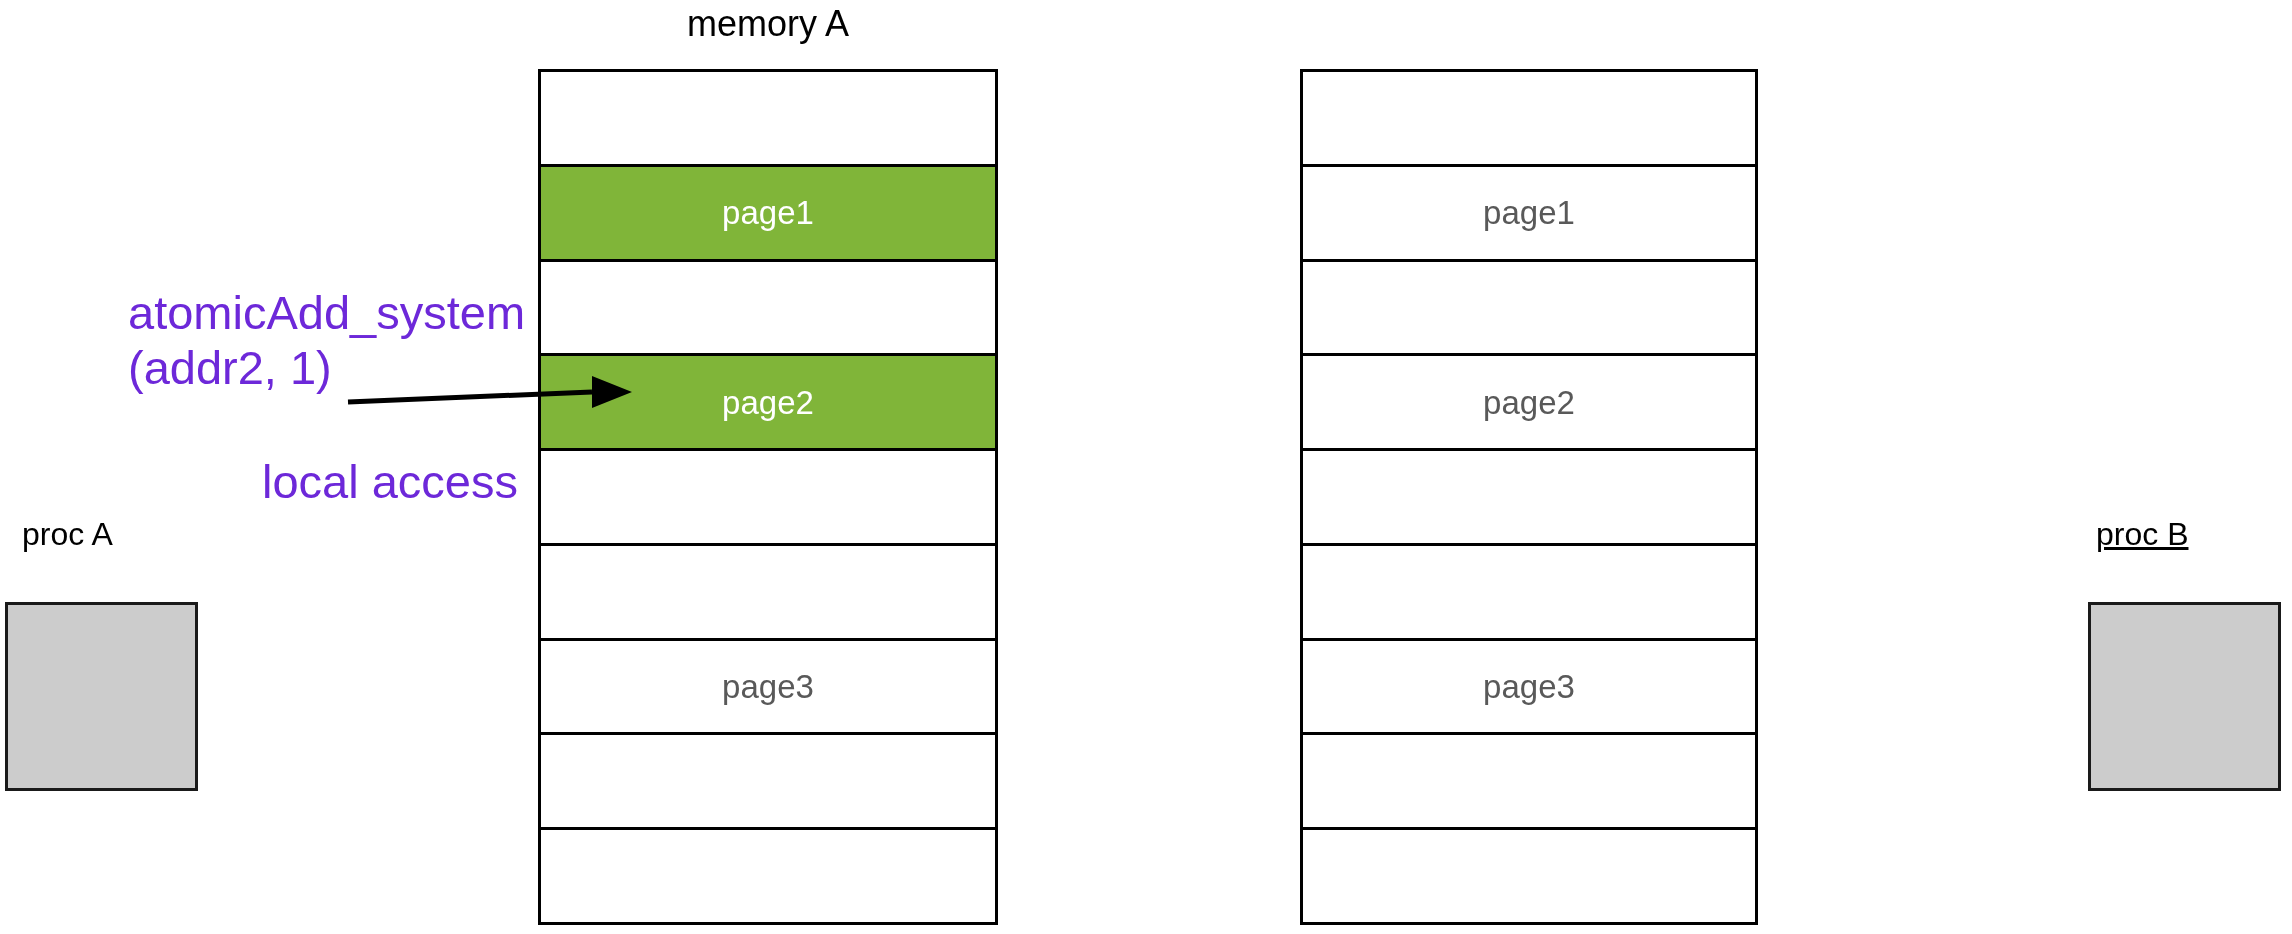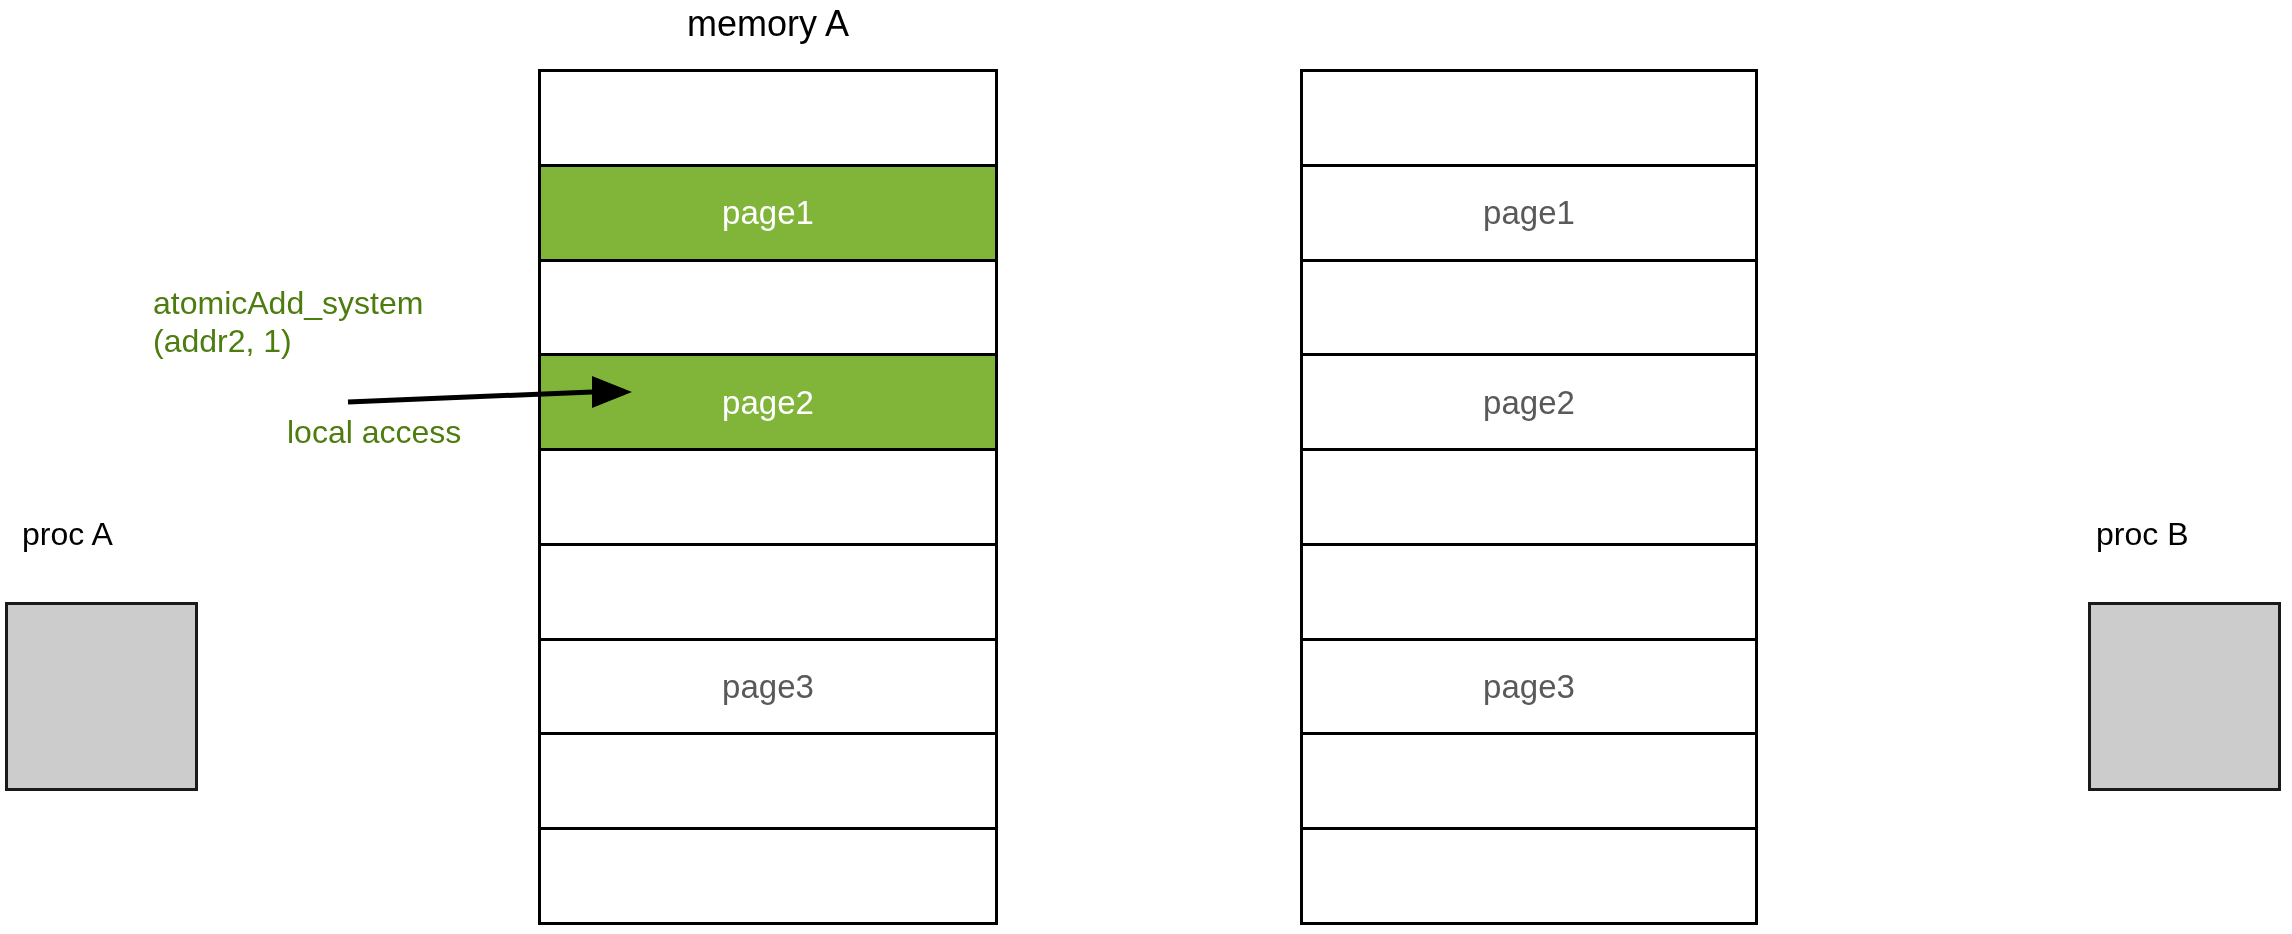--- a/index.html
+++ b/index.html
@@ -66,42 +66,41 @@
 
   
   .proc-label {
     position: absolute;
     font-size: 32px;
     color: #000000;
     white-space: nowrap;
     line-height: 1;
   }
   #proc-a-label { left: 22px; top: 518px; }
-  #proc-b-label { left: 2096px; top: 518px; }
+  #proc-b-label { left: 2096px; top: 518px; text-decoration: underline; }
 
   .proc-box {
     position: absolute;
     box-sizing: border-box;
     background: #cccccc;
     border: 3px solid #1a1a1a;
   }
   #proc-a-box { left: 5px; top: 602px; width: 193px; height: 189px; }
   #proc-b-box { left: 2088px; top: 602px; width: 193px; height: 189px; }
 
   
   .anno {
     position: absolute;
-    font-size: 32px;
-    color: #4d7c0f;
+    font-size: 47px;
+    color: #6d28d9;
     line-height: 1.18;
     white-space: pre;
-    margin-left: 25px;
   }
   #atomic-call-label { left: 128px; top: 285px; }
-  #local-access-label { left: 262px; top: 414px; }
+  #local-access-label { left: 262px; top: 454px; }
 
   
   #arrow-svg {
     position: absolute;
     left: 330px;
     top: 360px;
     width: 320px;
     height: 70px;
     overflow: visible;
   }

